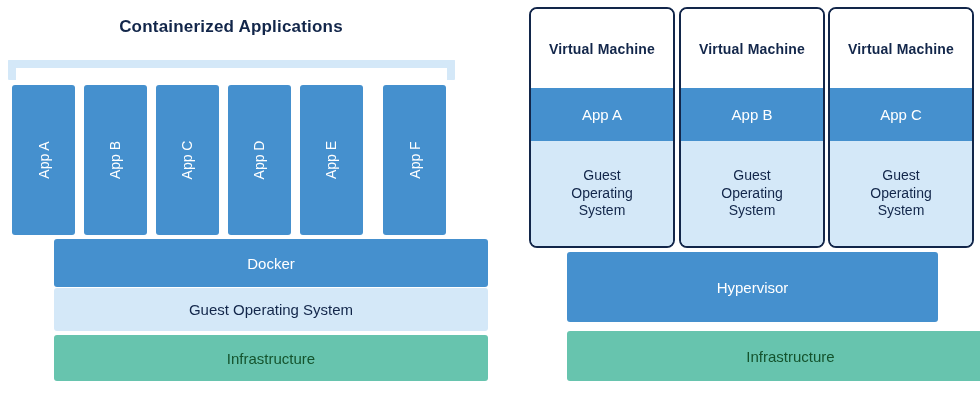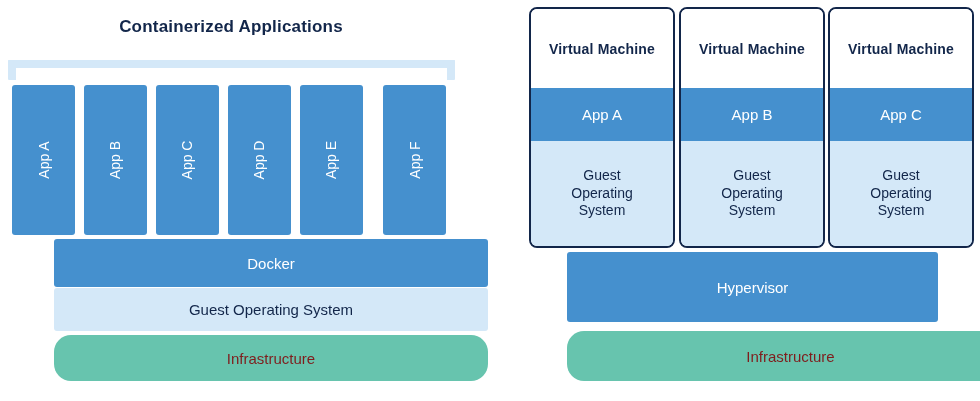--- a/index.html
+++ b/index.html
@@ -75,21 +75,21 @@
     justify-content: center;
   }
 
   .bar {
     border-radius: 3px;
     font-size: 15px;
     margin-left: 42px;
   }
   .bar-blue   { background: #4590ce; color: #ffffff; }
   .bar-light  { background: #d4e8f8; color: #12264a; }
-  .bar-green  { background: #67c4ae; color: #7f1d1d; border-radius: 17px; }
+  .bar-green  { background: #67c4ae; color: #14532d; }
 
   #docker-layer        { left: 12px; top: 239px; width: 434px; height: 48px; }
   #host-os-layer       { left: 12px; top: 288px; width: 434px; height: 43px; }
   #infrastructure-left { left: 12px; top: 335px; width: 434px; height: 46px; }
 
   
   .vm-box {
     top: 7px;
     width: 146px;
     height: 241px;

